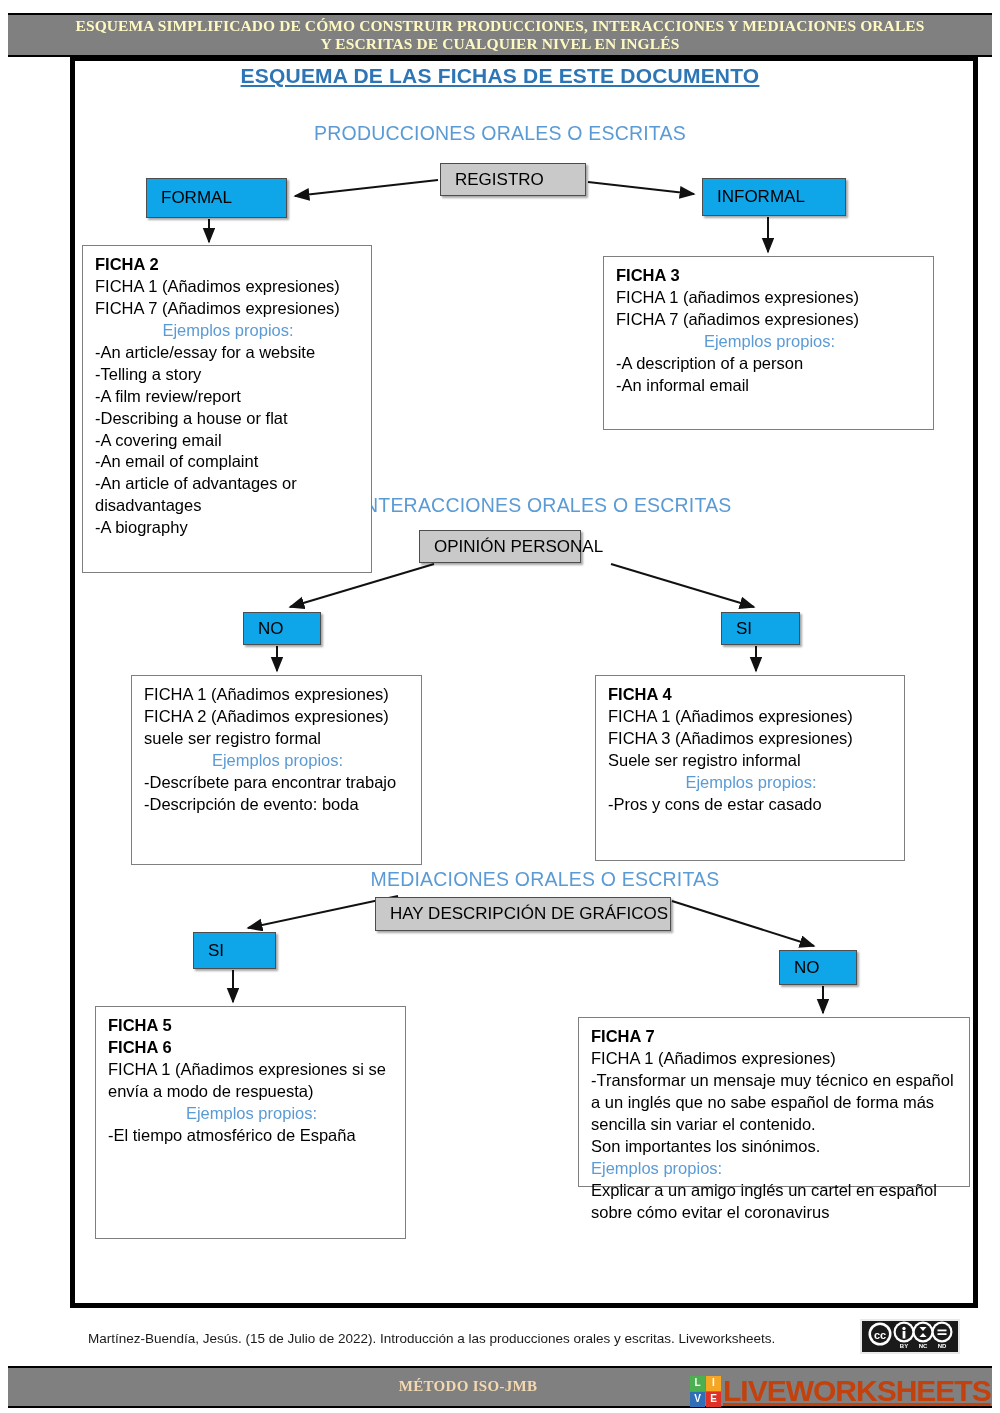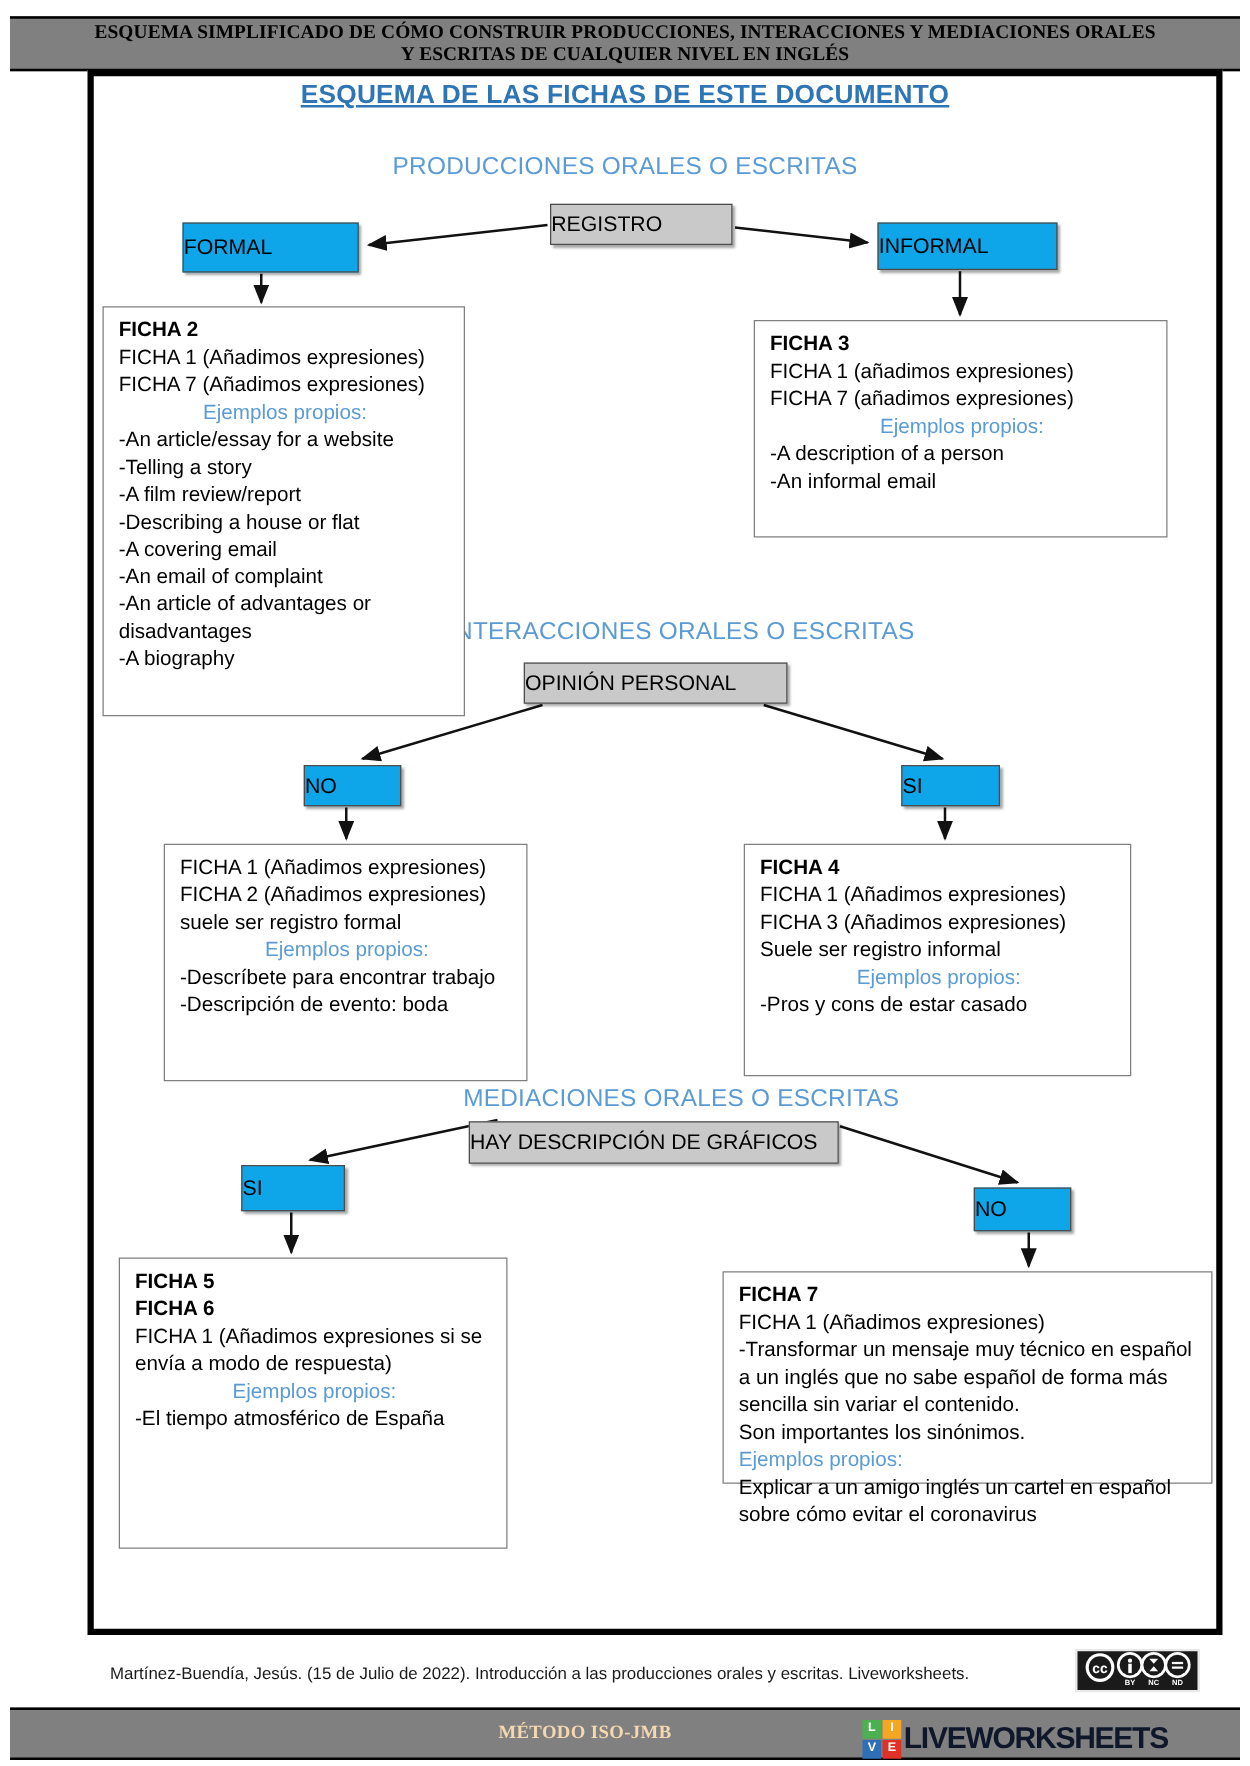--- a/index.html
+++ b/index.html
@@ -14,21 +14,21 @@
   
   .top-banner{
     position:absolute;left:8px;top:13px;width:984px;height:44px;
     background:#808080;border-top:2px solid #000;border-bottom:2px solid #000;
     display:flex;flex-direction:column;align-items:center;justify-content:center;
     box-sizing:border-box;
   }
   .top-banner .line{
     font-family:"Liberation Serif", serif;
     font-weight:bold;font-size:15.5px;letter-spacing:.1px;
-    color:#000000;text-align:center;line-height:1.15;white-space:nowrap;
+    color:#fef9c3;text-align:center;line-height:1.15;white-space:nowrap;
   }
 
   
   .frame{
     position:absolute;left:70px;top:56px;width:908px;height:1252px;
     border:5px solid #000;box-sizing:border-box;background:#fff;
   }
 
   
   .doc-title{
@@ -46,26 +46,26 @@
 
   
   .node{
     position:absolute;box-sizing:border-box;border:1px solid #4d4d4d;
     display:flex;align-items:center;
     font-size:17px;color:#000;
     box-shadow:2px 2px 2px rgba(0,0,0,.35);
   }
   .node.grey-dark{background:#c9c9c9;}
   .node.grey-light{background:#0ea5e9;}
-  .node .lbl{white-space:nowrap;}
+  .node .lbl{padding-left:14px;white-space:nowrap;}
 
   #n-registro{left:440px;top:163px;width:146px;height:33px;}
   #n-formal{left:146px;top:178px;width:141px;height:40px;}
   #n-informal{left:702px;top:178px;width:144px;height:38px;}
-  #n-opinion{left:419px;top:530px;width:211px;height:33px;}
+  #n-opinion{left:419px;top:530px;width:162px;height:33px;}
   #n-no1{left:243px;top:612px;width:78px;height:33px;}
   #n-si1{left:721px;top:612px;width:79px;height:33px;}
   #n-hay{left:375px;top:897px;width:296px;height:34px;}
   #n-si2{left:193px;top:932px;width:83px;height:37px;}
   #n-no2{left:779px;top:950px;width:78px;height:35px;}
 
   
   .card{
     position:absolute;box-sizing:border-box;border:1px solid #7f7f7f;
     background:#fff;padding:8px 10px 6px 12px;
@@ -112,21 +112,21 @@
   .lws-grid{
     display:grid;grid-template-columns:15px 15px;grid-template-rows:15px 15px;
     gap:1px;margin-right:2px;
   }
   .lws-grid span{
     display:flex;align-items:center;justify-content:center;
     font-size:10px;font-weight:bold;color:#fff;line-height:1;
   }
   .lws-word{
     font-family:"Liberation Sans", sans-serif;font-weight:bold;
-    font-size:24px;letter-spacing:-1px;color:#0f172a;
+    font-size:30px;letter-spacing:-1px;color:#c2410c;text-decoration:underline;
   }
 </style>
 </head>
 <body>
 
 <div class="page">
 
   <div class="top-banner">
     <div class="line">ESQUEMA SIMPLIFICADO DE CÓMO CONSTRUIR PRODUCCIONES, INTERACCIONES Y MEDIACIONES ORALES</div>
     <div class="line">Y ESCRITAS DE CUALQUIER NIVEL EN INGLÉS</div>

